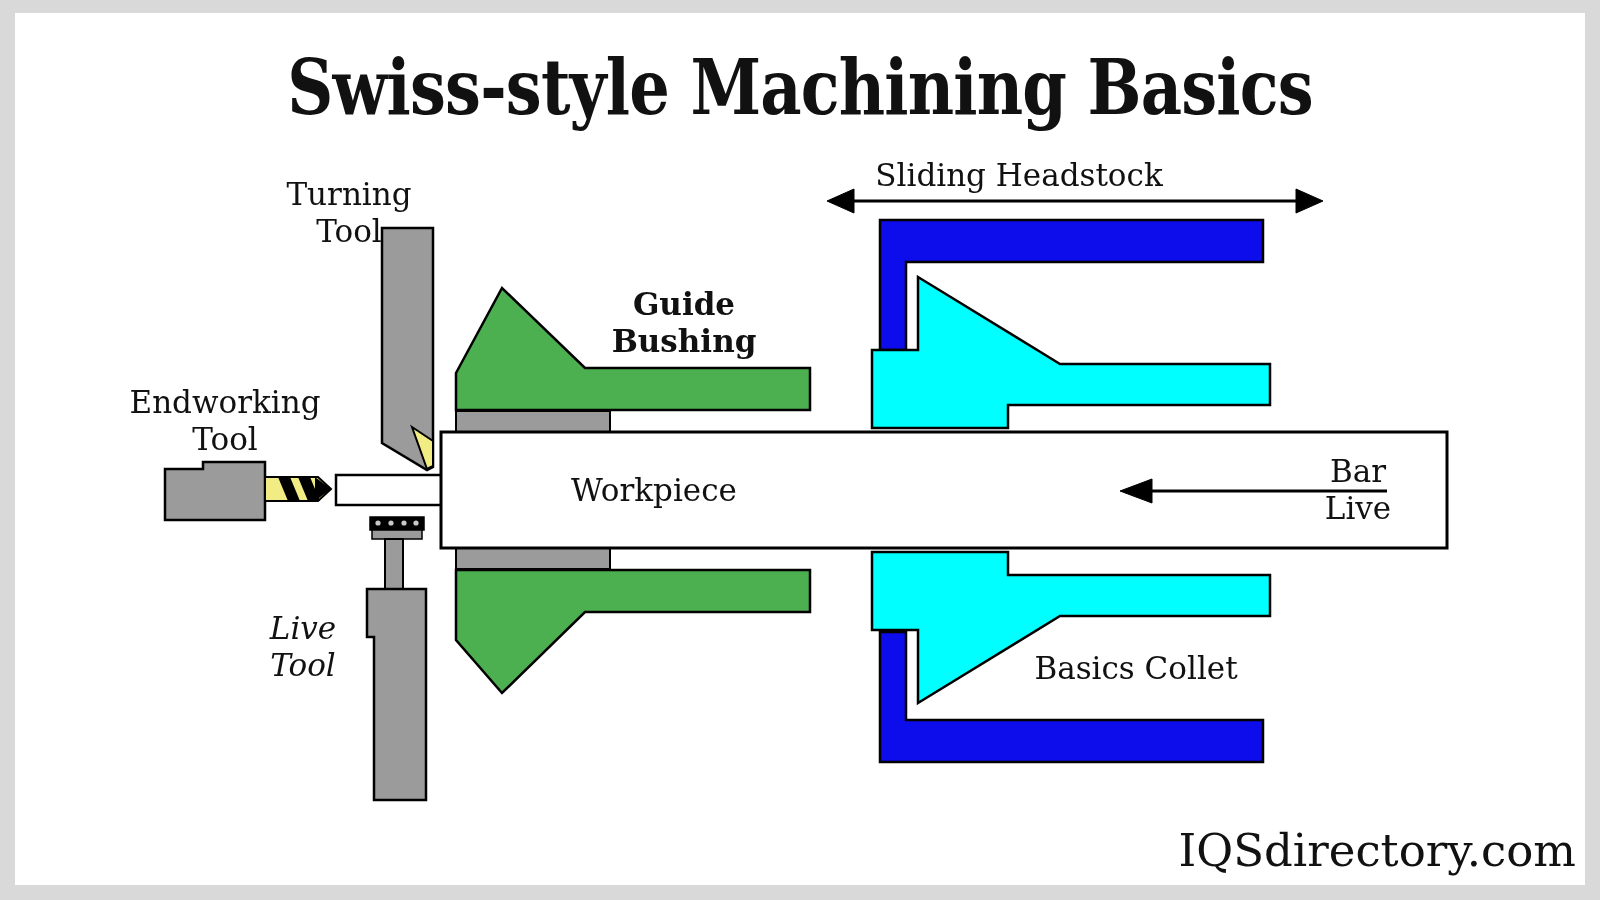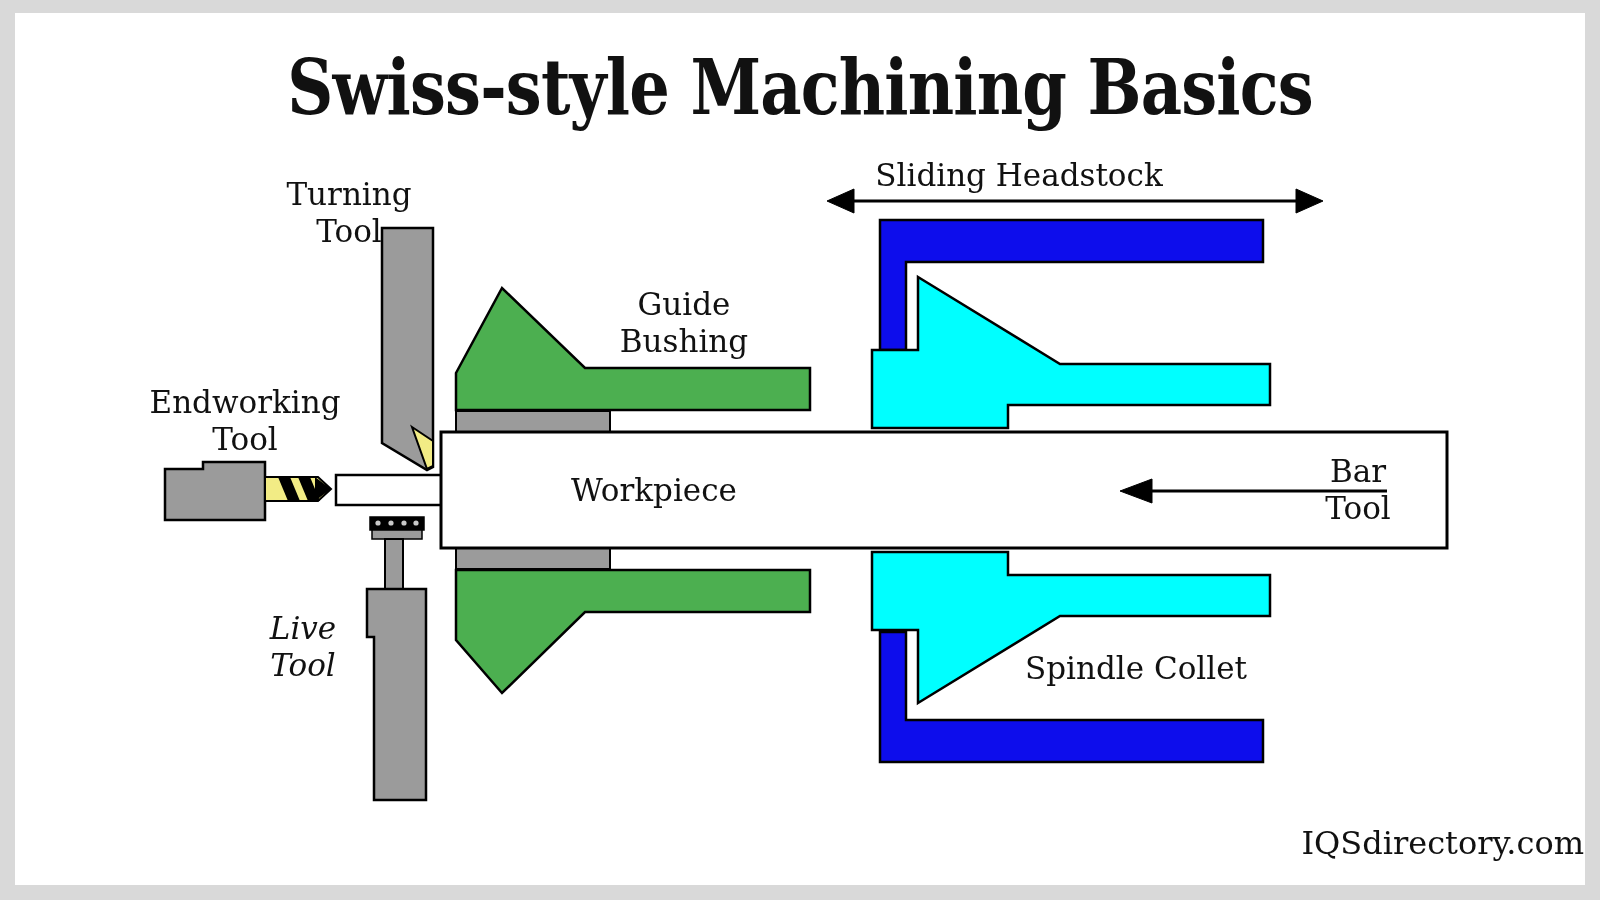--- a/index.html
+++ b/index.html
@@ -30,22 +30,22 @@
     transform:translateX(-50%) scaleX(0.84);
     transform-origin:center top;
     font-size:76px;font-weight:bold;line-height:1.1;white-space:nowrap;
     letter-spacing:-1px;
   }
   .label{
     position:absolute;transform:translateX(-50%);
     font-size:31px;line-height:37px;text-align:center;white-space:pre-line;
   }
   .watermark{
-    position:absolute;right:16px;top:826px;
-    font-size:32px;line-height:1.1;white-space:nowrap;
+    position:absolute;right:24px;top:826px;
+    font-size:45px;line-height:1.1;white-space:nowrap;
   }
   polygon,rect.shape,line{stroke:var(--outline-black);}
 </style>
 </head>
 <body>
 
 <div class="canvas"></div>
 
 <svg class="diagram" width="1600" height="900" viewBox="0 0 1600 900">
 
@@ -88,31 +88,31 @@
 
   <line x1="1148" y1="491" x2="1387" y2="491" stroke-width="3"></line>
   <polygon points="1120,491 1152,479 1152,503" fill="var(--outline-black)" stroke-width="1"></polygon>
 </svg>
 
 <div class="title">Swiss-style Machining Basics</div>
 
 <div class="label" style="left:349px;top:176px;">Turning
 Tool</div>
 
-<div class="label" style="left:225px;top:384px;margin-left:20px;">Endworking
+<div class="label" style="left:225px;top:384px;">Endworking
 Tool</div>
 
 <div class="label" style="left:303px;top:610px;font-style:italic;">Live
 Tool</div>
 
-<div class="label" style="left:684px;top:286px;">Guide
+<div class="label" style="left:684px;top:286px;font-weight:bold;">Guide
 Bushing</div>
 
 <div class="label" style="left:654px;top:472px;text-align:right;">Workpiece</div>
 
 <div class="label" style="left:1019px;top:157px;">Sliding Headstock</div>
 
-<div class="label" style="left:1136px;top:650px;">Spindle Collet</div>
+<div class="label" style="left:1136px;top:650px;">Basics Collet</div>
 
 <div class="label" style="left:1358px;top:453px;">Bar
-Tool</div>
+Live</div>
 
 <div class="watermark">IQSdirectory.com</div>
 
 </body></html>

